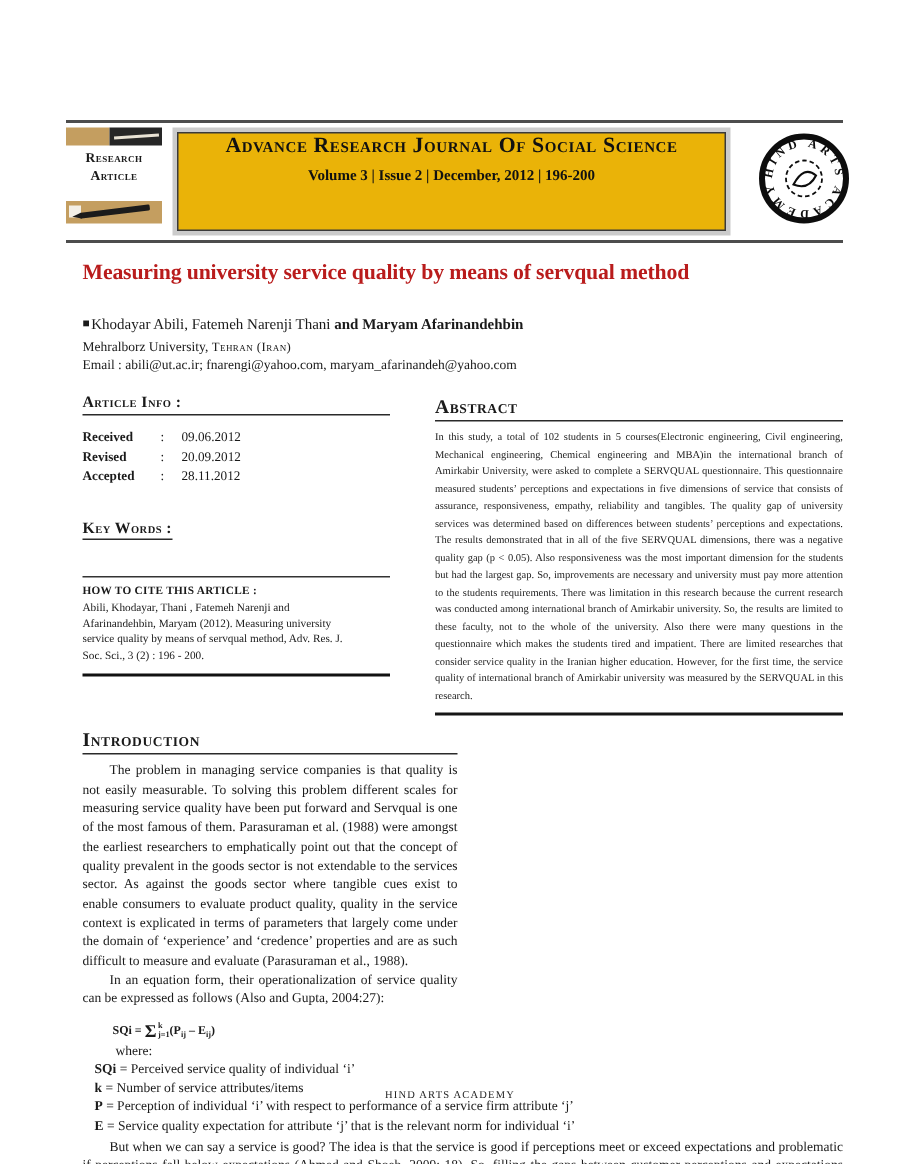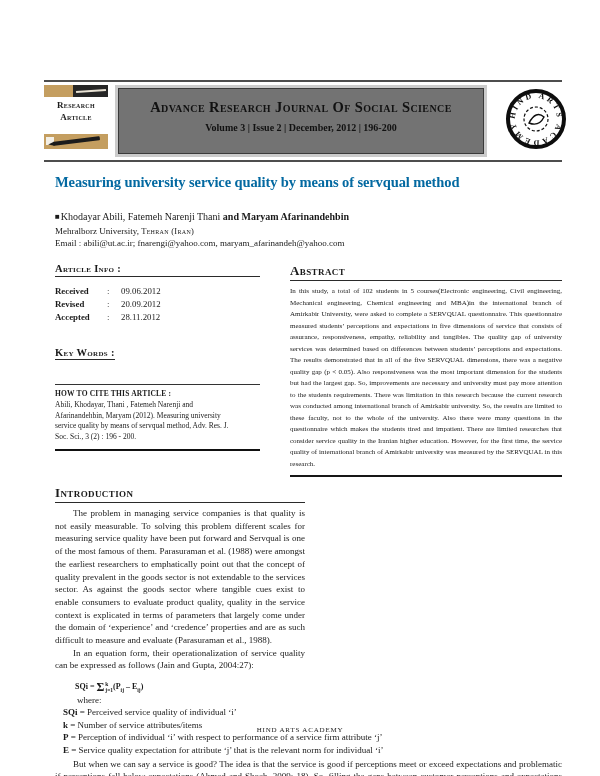--- a/index.html
+++ b/index.html
@@ -12,27 +12,27 @@
   .badge{position:absolute;left:0;top:3px;width:64px;height:68px;background:#fff;}
   .badge-top{display:flex;height:12px;}
   .badge-top .seg-tan{width:45%;background:#c49e60;}
   .badge-top .seg-dark{flex:1;background:#262626;position:relative;}
   .badge-top .seg-dark::after{content:"";position:absolute;left:8%;top:45%;width:84%;height:2px;background:#e8e2d4;transform:rotate(-4deg);}
   .badge-text{height:27px;text-align:center;padding-top:2px;font-weight:bold;font-variant:small-caps;font-size:9px;line-height:12px;letter-spacing:.3px;color:#1c1c1c;}
   .badge-bot{height:15px;background:#c49e60;position:relative;overflow:hidden;margin-top:8px;}
   .badge-bot::before{content:"";position:absolute;left:2px;top:3px;width:8px;height:8px;background:#f3efe6;}
   .badge-bot .pen{position:absolute;left:14%;top:5px;width:74%;height:4px;background:#1b1b1b;transform:rotate(-7deg);border-radius:1px;}
   .badge-bot .pen::before{content:"";position:absolute;left:-5px;top:0;border-right:6px solid #1b1b1b;border-top:2px solid transparent;border-bottom:2px solid transparent;}
-  .title-box{position:absolute;left:74px;right:78px;top:6px;bottom:6px;background:#737373;border:1px solid #3a3a3a;box-shadow:0 0 0 3px #cbcbcb;text-align:center;padding-top:10px;box-sizing:border-box;font-family:Liberation Serif, serif;}
+  .title-box{position:absolute;left:74px;right:78px;top:6px;bottom:6px;background:#eab308;border:1px solid #3a3a3a;box-shadow:0 0 0 3px #cbcbcb;text-align:center;padding-top:0;box-sizing:border-box;font-family:Liberation Serif, serif;}
   .journal-title{font-variant:small-caps;font-weight:bold;font-size:14.5px;letter-spacing:.4px;color:#111;}
   .issue-line{font-weight:bold;font-size:10px;margin-top:6px;color:#111;}
   .seal{position:absolute;right:-6px;top:4px;width:64px;height:66px;}
 
   
-  .paper-title{margin:12px 38px 0 55px;font-size:14.5px;font-weight:bold;letter-spacing:-.1px;color:#0369a1;}
+  .paper-title{margin:12px 38px 0 55px;font-size:14.5px;font-weight:bold;letter-spacing:-.1px;color:#b91c1c;}
   .authors-line{margin:20px 38px 0 55px;font-size:10px;}
   .authors-line .sq{font-size:8px;vertical-align:1px;margin-right:1px;}
   .authors-line .bold{font-weight:bold;}
   .affiliation{margin:4px 38px 0 55px;font-size:9px;}
   .affiliation .loc{font-variant:small-caps;font-size:8.5px;letter-spacing:.3px;}
   .email-line{margin:2px 38px 0 55px;font-size:9px;}
 
   
   .cols{display:flex;margin:15px 38px 0 55px;}
   .col-left{width:205px;margin-right:30px;flex:none;}
@@ -157,21 +157,21 @@
       <div class="abs-head">Abstract</div>
       <div class="abs-text">In this study, a total of 102 students in 5 courses(Electronic engineering, Civil engineering, Mechanical engineering, Chemical engineering and MBA)in the international branch of Amirkabir University, were asked to complete a SERVQUAL questionnaire. This questionnaire measured students’ perceptions and expectations in five dimensions of service that consists of assurance, responsiveness, empathy, reliability and tangibles. The quality gap of university services was determined based on differences between students’ perceptions and expectations. The results demonstrated that in all of the five SERVQUAL dimensions, there was a negative quality gap (p &lt; 0.05). Also responsiveness was the most important dimension for the students but had the largest gap. So, improvements are necessary and university must pay more attention to the students requirements. There was limitation in this research because the current research was conducted among international branch of Amirkabir university. So, the results are limited to these faculty, not to the whole of the university. Also there were many questions in the questionnaire which makes the students tired and impatient. There are limited researches that consider service quality in the Iranian higher education. However, for the first time, the service quality of international branch of Amirkabir university was measured by the SERVQUAL in this research.</div>
       <div class="abs-rule"></div>
     </div>
   </div>
 
   <div class="cols intro">
     <div class="col-ileft">
       <div class="intro-head">Introduction</div>
       <p class="body ind">The problem in managing service companies is that quality is not easily measurable. To solving this problem different scales for measuring service quality have been put forward and Servqual is one of the most famous of them. Parasuraman et al. (1988) were amongst the earliest researchers to emphatically point out that the concept of quality prevalent in the goods sector is not extendable to the services sector. As against the goods sector where tangible cues exist to enable consumers to evaluate product quality, quality in the service context is explicated in terms of parameters that largely come under the domain of ‘experience’ and ‘credence’ properties and are as such difficult to measure and evaluate (Parasuraman et al., 1988).</p>
-      <p class="body ind">In an equation form, their operationalization of service quality can be expressed as follows (Jain and Gupta, 2004:27):</p>
+      <p class="body ind">In an equation form, their operationalization of service quality can be expressed as follows (Also and Gupta, 2004:27):</p>
       <div class="equation">
         <span>SQi</span><span> = </span><span class="sigma-wrap">
             <span class="sig">Σ</span>
             <span class="limits">
               <span>k</span>
               <span>j=1</span>
             </span>
           </span><span>(P</span><sub>ij</sub><span> – E</span><sub>ij</sub><span>)</span>
       </div>
     </div>

